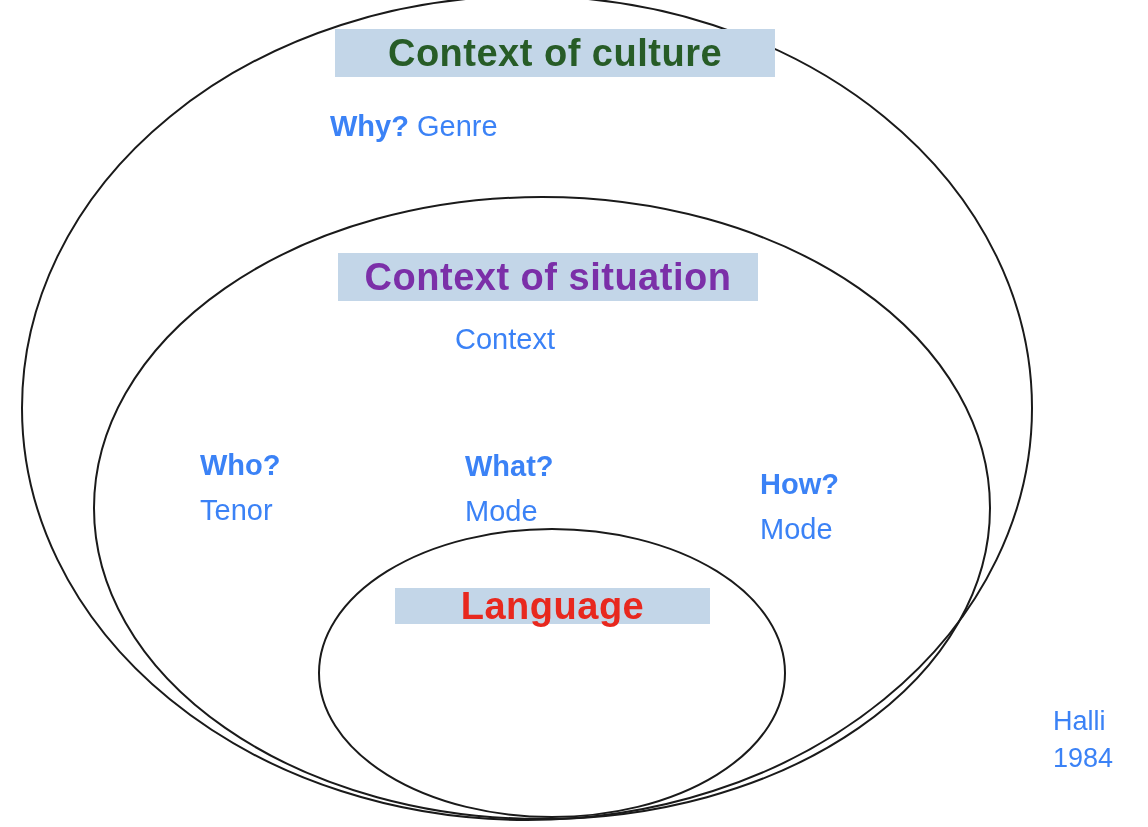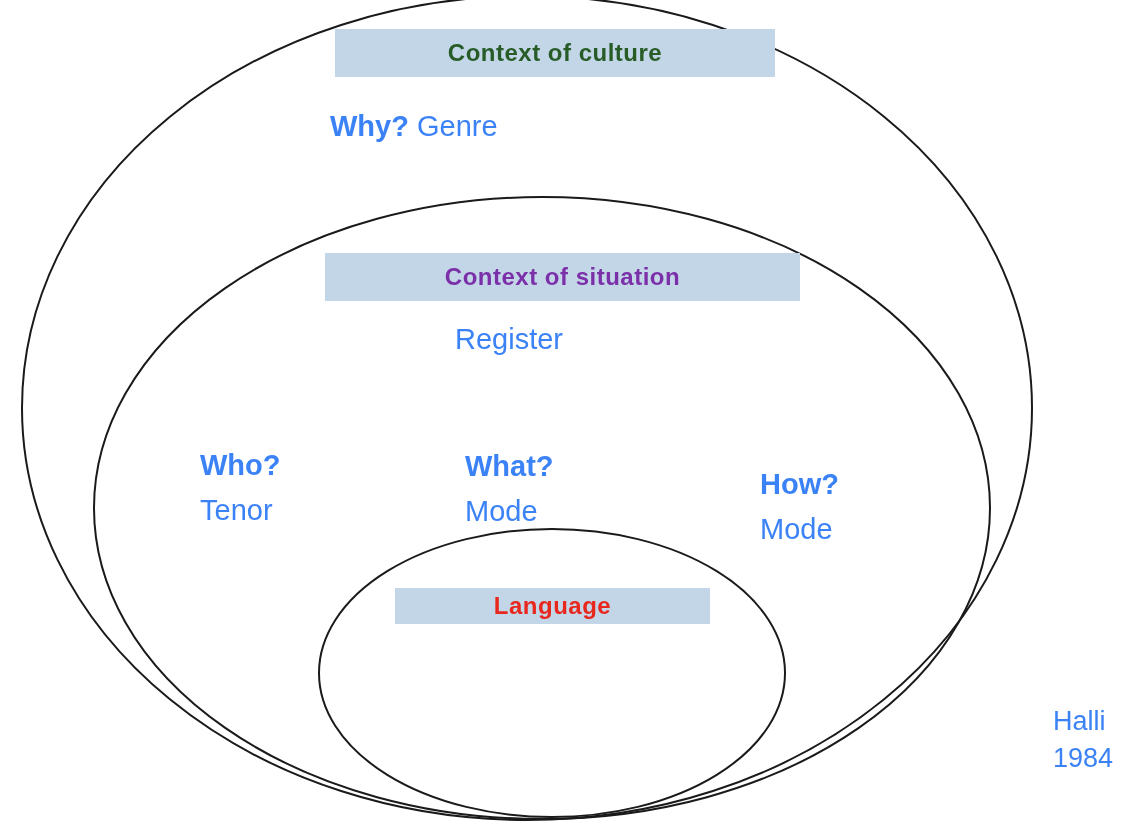--- a/index.html
+++ b/index.html
@@ -27,29 +27,29 @@
     position: absolute;
     color: #3b82f6;
   }
   .title-box {
     position: absolute;
     display: flex;
     align-items: center;
     justify-content: center;
     background: var(--box-bg, #c3d6e8);
     font-weight: bold;
-    font-size: 24px;
+    font-size: 38px;
     letter-spacing: 0.5px;
   }
   .culture-box {
     left: 335px; top: 29px; width: 440px; height: 48px;
     color: var(--culture-text, #275c27);
   }
   .situation-box {
-    left: 325px; top: 253px; width: 475px; height: 48px;
+    left: 338px; top: 253px; width: 420px; height: 48px;
     color: var(--situation-text, #7b2fa8);
   }
   .language-box {
     left: 395px; top: 588px; width: 315px; height: 36px;
     color: var(--language-text, #e8281e);
   }
   .qa {
     font-size: 29px;
   }
   .q {
@@ -84,21 +84,21 @@
 
   <div class="title-box culture-box">Context of culture</div>
 
   <div class="label qa why-genre">
     <span class="q">Why?</span>
     <span>Genre</span>
   </div>
 
   <div class="title-box situation-box">Context of situation</div>
 
-  <div class="label register">Register</div>
+  <div class="label register">Context</div>
 
   <div class="label dim who-tenor">
     <div class="q">Who?</div>
     <div>Tenor</div>
   </div>
 
   <div class="label dim what-field">
     <div class="q">What?</div>
     <div>Mode</div>
   </div>

